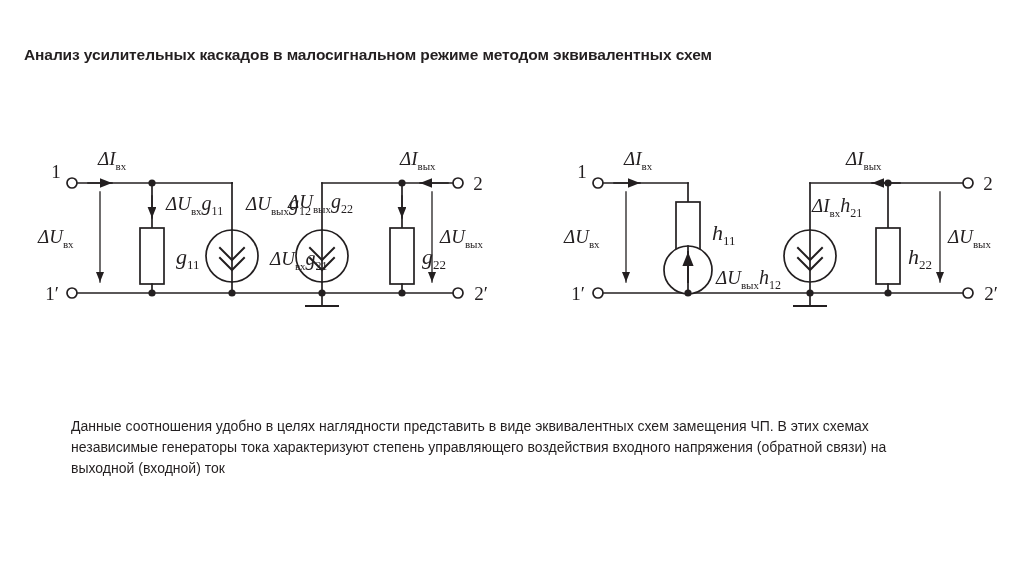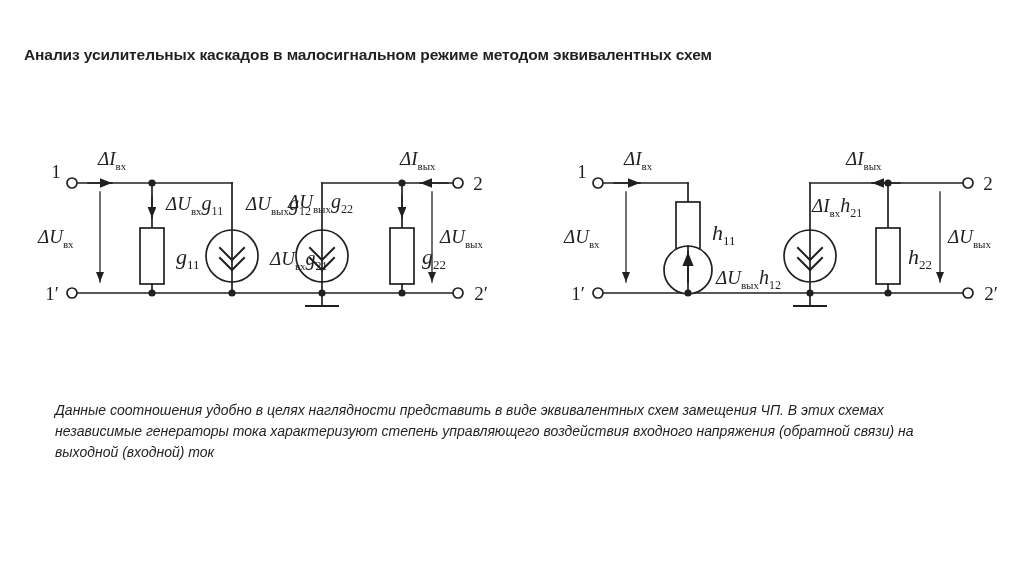--- a/index.html
+++ b/index.html
@@ -47,22 +47,21 @@
     position: absolute;
     left: 55px;
     top: 400px;
     width: 900px;
     font-size: 14px;
     line-height: 21px;
     color: #231f20;
     font-weight: normal;
   }
   #body-text p {
-    margin: 0;
-    font-style: italic;
+    margin: 16px;
   }
 </style>
 </head>
 <body>
 
 <div id="slide">
 
   <div id="slide-title">Анализ усилительных каскадов в малосигнальном режиме методом эквивалентных схем</div>
 
   <div id="figure-area">

